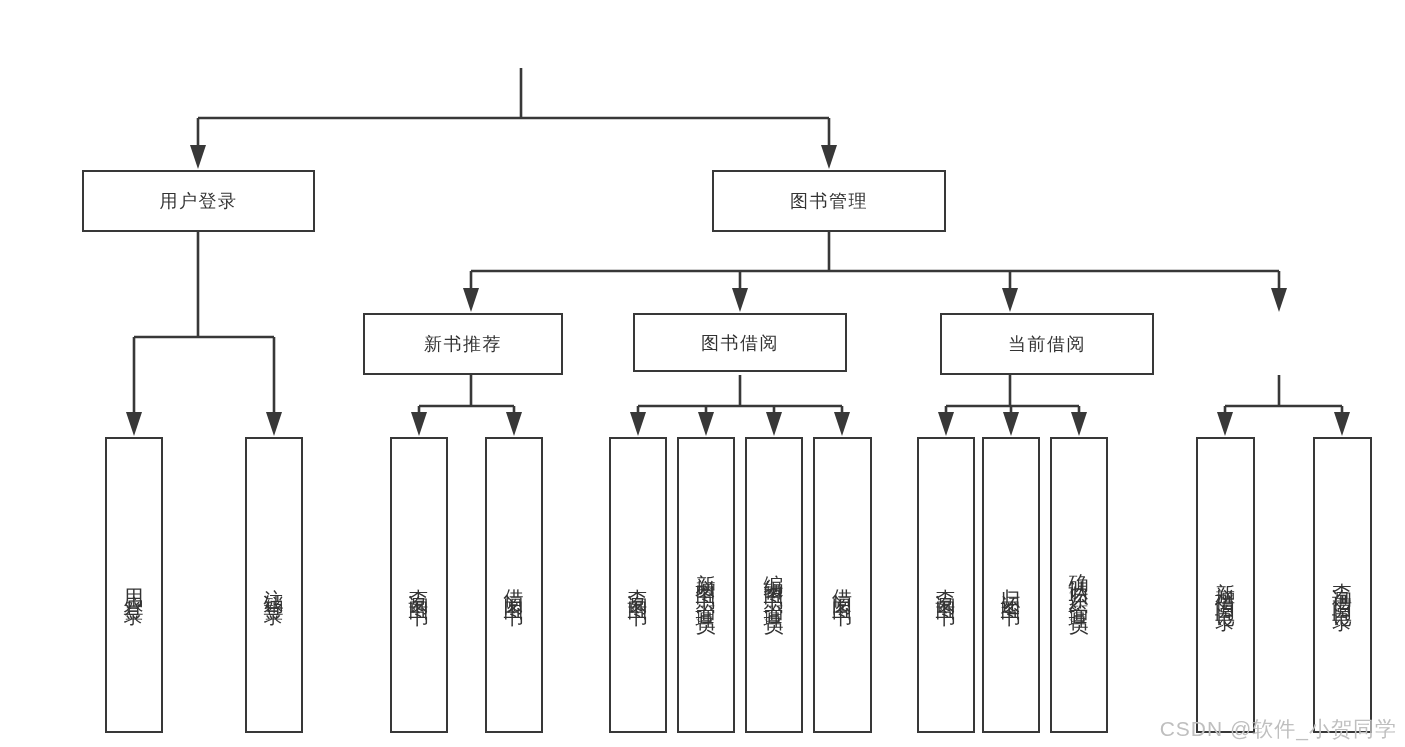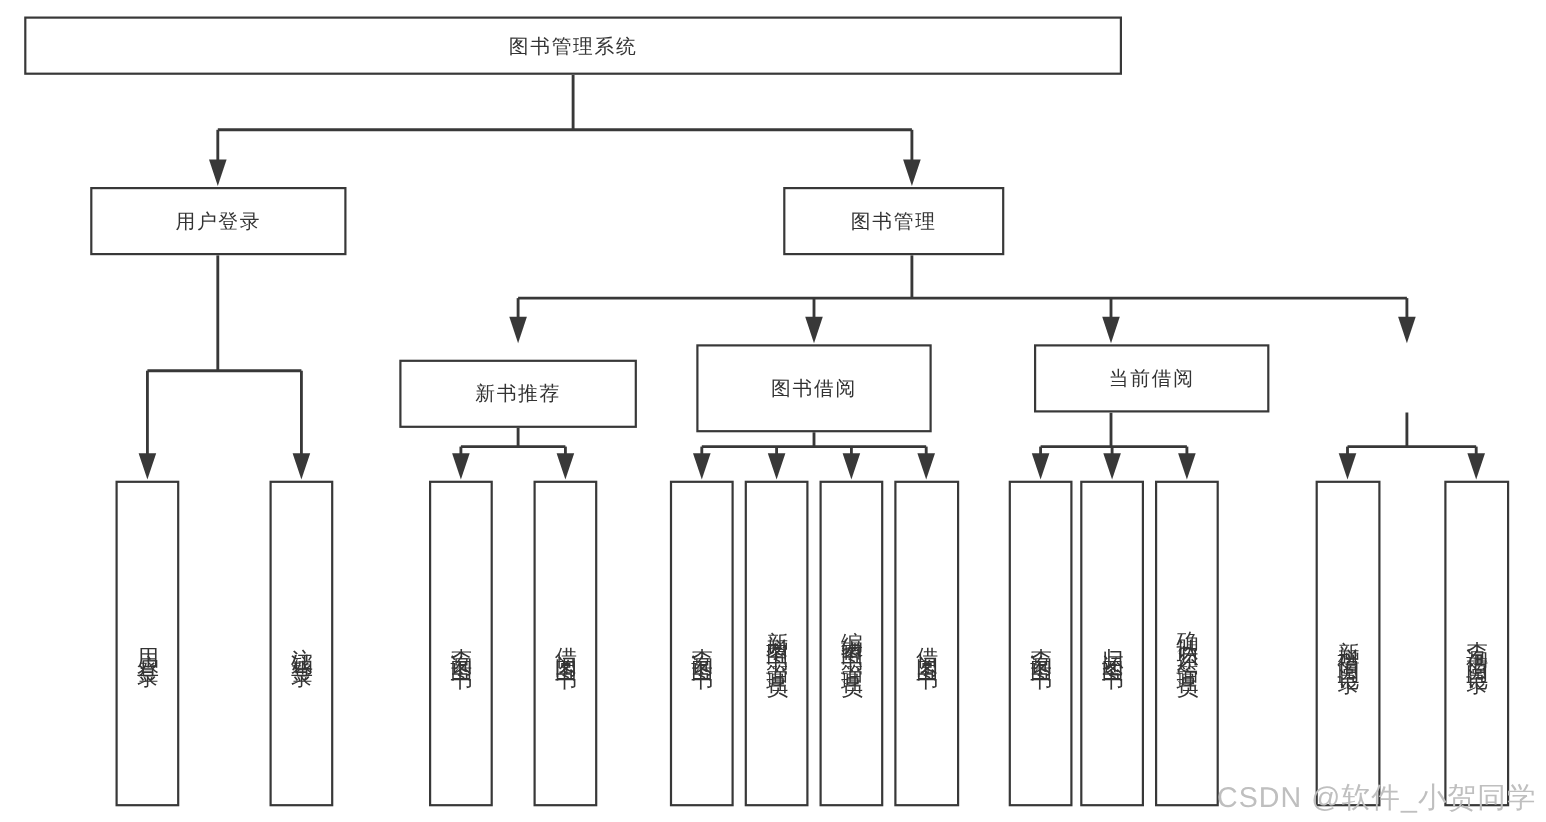--- a/index.html
+++ b/index.html
@@ -47,21 +47,21 @@
     writing-mode: vertical-rl;
     text-orientation: mixed;
     font-size: 20px;
     letter-spacing: 6px;
     line-height: 1;
   }
   .watermark {
     position: absolute;
     right: 8px;
     bottom: 4px;
-    font-size: 26px;
+    font-size: 21px;
     letter-spacing: 1px;
     color: var(--watermark);
     z-index: 10;
     white-space: nowrap;
   }
 </style>
 </head>
 <body>
 
 <div class="canvas">
@@ -128,35 +128,32 @@
       <polygon points="766,412 782,412 774,436"></polygon>
       <polygon points="834,412 850,412 842,436"></polygon>
       <polygon points="938,412 954,412 946,436"></polygon>
       <polygon points="1003,412 1019,412 1011,436"></polygon>
       <polygon points="1071,412 1087,412 1079,436"></polygon>
       <polygon points="1217,412 1233,412 1225,436"></polygon>
       <polygon points="1334,412 1350,412 1342,436"></polygon>
     </g>
   </svg>
 
-  <div class="node h" style="left:22px; top:15px; width:998px; height:53px">
-    <span>图书管理系统</span>
-  </div>
 
   <div class="node h" style="left:82px; top:170px; width:233px; height:62px">
     <span>用户登录</span>
   </div>
-  <div class="node h" style="left:712px; top:170px; width:201px; height:62px">
+  <div class="node h" style="left:712px; top:170px; width:234px; height:62px">
     <span>图书管理</span>
   </div>
 
-  <div class="node h" style="left:363px; top:327px; width:216px; height:62px">
+  <div class="node h" style="left:363px; top:313px; width:200px; height:62px">
     <span>新书推荐</span>
   </div>
-  <div class="node h" style="left:633px; top:313px; width:214px; height:80px">
+  <div class="node h" style="left:633px; top:313px; width:214px; height:59px">
     <span>图书借阅</span>
   </div>
   <div class="node h" style="left:940px; top:313px; width:214px; height:62px">
     <span>当前借阅</span>
   </div>
 
   <div class="node v" style="left:105px">
     <span>用户登录</span>
   </div>
   <div class="node v" style="left:245px">

